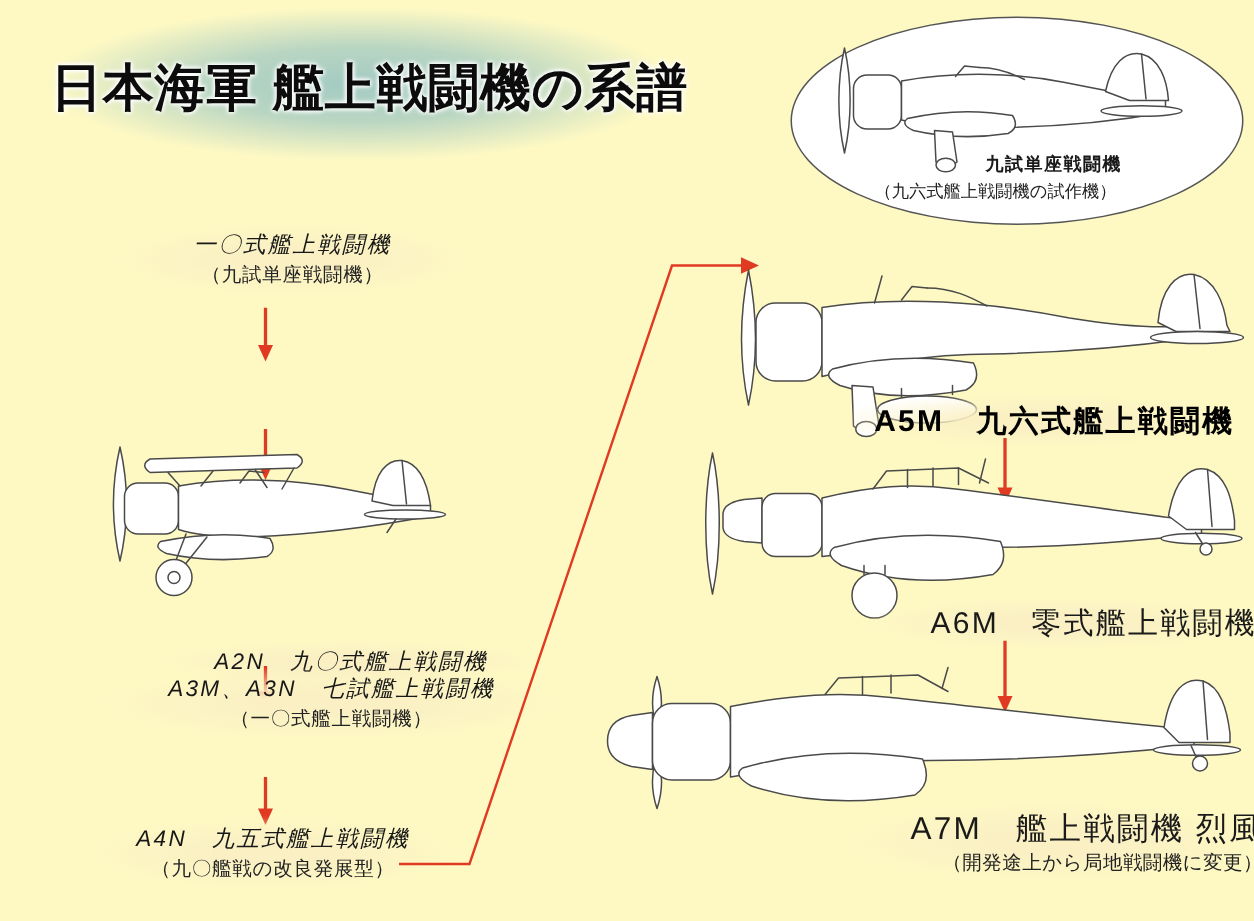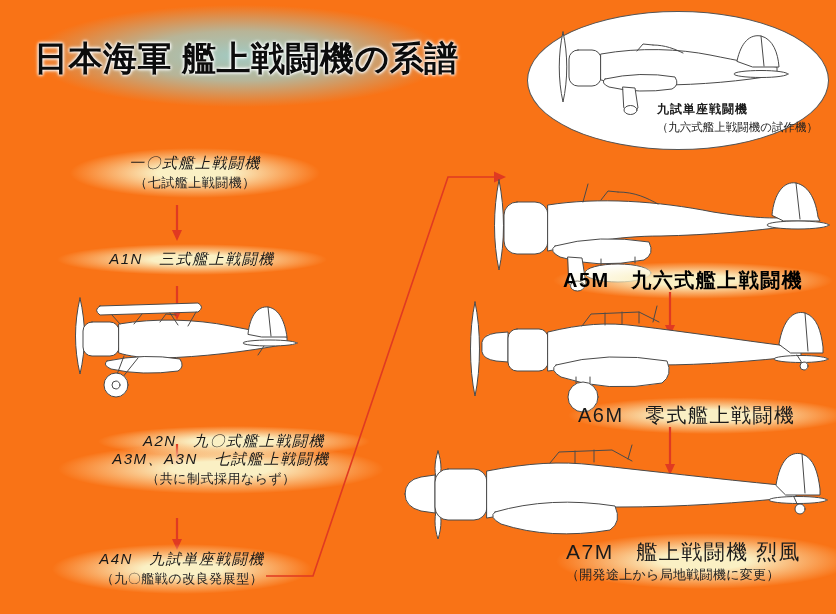--- a/index.html
+++ b/index.html
@@ -1,17 +1,17 @@
 <!DOCTYPE html>
 <html><head>
 <meta charset="utf-8">
 <style>
   html,body{margin:0;padding:0;background:#fff;}
   #canvas{
-    position:relative;width:836px;height:614px;background:#f97316;overflow:hidden;
+    position:relative;width:836px;height:614px;background:#fef9c3;overflow:hidden;
     font-family:"Liberation Sans","DejaVu Sans",sans-serif;color:#1a1a1a;
   }
   
   .title-glow{
     position:absolute;left:-50px;top:-15px;width:580px;height:142px;
     background:radial-gradient(ellipse 50% 50% at 50% 50%,#a2cac2 0%,rgba(162,202,194,.75) 35%,rgba(255,255,255,0) 72%);
   }
   .page-title{
     position:absolute;left:34px;top:36px;font-size:34px;font-weight:800;letter-spacing:.5px;
     color:#0c0c0c;white-space:nowrap;
@@ -20,30 +20,30 @@
   .subtitle{
     position:absolute;left:28px;top:88px;font-size:14px;line-height:1.55;color:#1f1f1f;white-space:nowrap;
   }
   
   .proto-ellipse{
     position:absolute;left:527px;top:11px;width:300px;height:137px;
     border:1.3px solid #555;border-radius:50%;background:#fff;
   }
   .proto-label{position:absolute;left:600px;top:101px;width:205px;text-align:center;
     font-size:12px;font-weight:700;letter-spacing:1px;white-space:nowrap;}
-  .proto-note{position:absolute;left:583px;top:120px;width:235px;text-align:right;
+  .proto-note{position:absolute;left:583px;top:120px;width:235px;text-align:left;
     font-size:11.5px;color:#222;white-space:nowrap;}
   
   .glow{
     background:radial-gradient(closest-side,rgba(250,240,196,1) 30%,rgba(250,240,196,0) 100%);
   }
   .flow-item{position:absolute;text-align:center;padding:6px 10px;}
   .flow-main{font-size:15px;letter-spacing:1.5px;color:#171717;white-space:nowrap;font-style:italic;}
   .flow-note{font-size:13px;letter-spacing:.5px;color:#222;white-space:nowrap;margin-top:1px;}
-  .r-label{position:absolute;text-align:left;padding:5px 10px;white-space:nowrap;}
+  .r-label{position:absolute;text-align:right;padding:5px 10px;white-space:nowrap;}
   .r-main{font-size:20px;letter-spacing:1.5px;color:#1a1a1a;}
   .r-main.bold{font-weight:800;color:#000;}
   .r-main.big{font-size:21px;}
   .r-note{font-size:13px;color:#222;letter-spacing:.3px;margin-top:0;}
   
   .arrow{position:absolute;}
   .arrow line{stroke:#e03a22;stroke-width:2.2;}
   .arrow polygon{fill:#e03a22;}
   .connector{position:absolute;left:0;top:0;pointer-events:none;}
   .connector path{stroke:#e03a22;stroke-width:1.6;fill:none;}
@@ -75,31 +75,28 @@
     <path class="nf" d="M108,19 C120,19 130,23 138,27"></path>
     <path d="M60,53 Q95,45 130,51 Q135,59 127,63 Q94,68 64,61 Q55,57 60,53 Z"></path>
     <path d="M78,61 L90,62 L93,82 Q85,89 79,82 Z"></path>
     <ellipse cx="85.5" cy="84" rx="6.5" ry="4.5"></ellipse>
   </svg>
   <div class="proto-label">九試単座戦闘機</div>
   <div class="proto-note">（九六式艦上戦闘機の試作機）</div>
 
   <div class="flow-item glow" style="left:70px;top:148px;width:230px;">
     <div class="flow-main">一〇式艦上戦闘機</div>
-    <div class="flow-note">（七試艦上戦闘機）</div>
+    <div class="flow-note">（九試単座戦闘機）</div>
   </div>
 
   <svg class="arrow" style="left:171px;top:205px;" width="12" height="36" viewBox="0 0 12 36">
     <line x1="6" y1="0" x2="6" y2="26"></line>
       <polygon points="1,25 11,25 6,36"></polygon>
   </svg>
 
-  <div class="flow-item glow" style="left:57px;top:244px;width:250px;">
-    <div class="flow-main">A1N　三式艦上戦闘機</div>
-  </div>
 
   <svg class="arrow" style="left:171px;top:286px;" width="12" height="34" viewBox="0 0 12 34">
     <line x1="6" y1="0" x2="6" y2="24"></line>
       <polygon points="1,23 11,23 6,34"></polygon>
   </svg>
 
   <svg class="plane" style="left:50px;top:282px;" width="250" height="125" viewBox="0 0 250 125">
     <path d="M30,16 C24,42 24,66 30,92 C36,66 36,42 30,16 Z"></path>
     <rect x="33" y="40" width="36" height="34" rx="9"></rect>
     <path d="M69,42 C105,36 145,37 180,44 L237,55 L237,62 C195,70 150,75 112,76 C92,76 78,74 69,71 Z"></path>
@@ -120,30 +117,30 @@
     <div class="flow-main">A2N　九〇式艦上戦闘機</div>
   </div>
 
   <svg class="arrow" style="left:171px;top:444px;" width="12" height="28" viewBox="0 0 12 28">
     <line x1="6" y1="0" x2="6" y2="18"></line>
       <polygon points="1,17 11,17 6,28"></polygon>
   </svg>
 
   <div class="flow-item glow" style="left:58px;top:444px;width:306px;">
     <div class="flow-main">A3M、A3N　七試艦上戦闘機</div>
-    <div class="flow-note">（共に制式採用ならず）</div>
+    <div class="flow-note">（一〇式艦上戦闘機）</div>
   </div>
 
   <svg class="arrow" style="left:171px;top:518px;" width="12" height="32" viewBox="0 0 12 32">
     <line x1="6" y1="0" x2="6" y2="22"></line>
       <polygon points="1,21 11,21 6,32"></polygon>
   </svg>
 
   <div class="flow-item glow" style="left:52px;top:544px;width:240px;">
-    <div class="flow-main">A4N　九試単座戦闘機</div>
+    <div class="flow-main">A4N　九五式艦上戦闘機</div>
     <div class="flow-note">（九〇艦戦の改良発展型）</div>
   </div>
 
   <svg class="connector" width="836" height="614" viewBox="0 0 836 614">
     <path d="M266,576 L313,576 L448,177 L494,177"></path>
     <polygon points="494,171.5 506,177 494,182.5"></polygon>
   </svg>
 
   <svg class="plane" style="left:483px;top:158px;" width="350" height="140" viewBox="0 0 350 140">
     <path d="M16,22 C10,52 10,84 16,112 C22,84 22,52 16,22 Z"></path>

